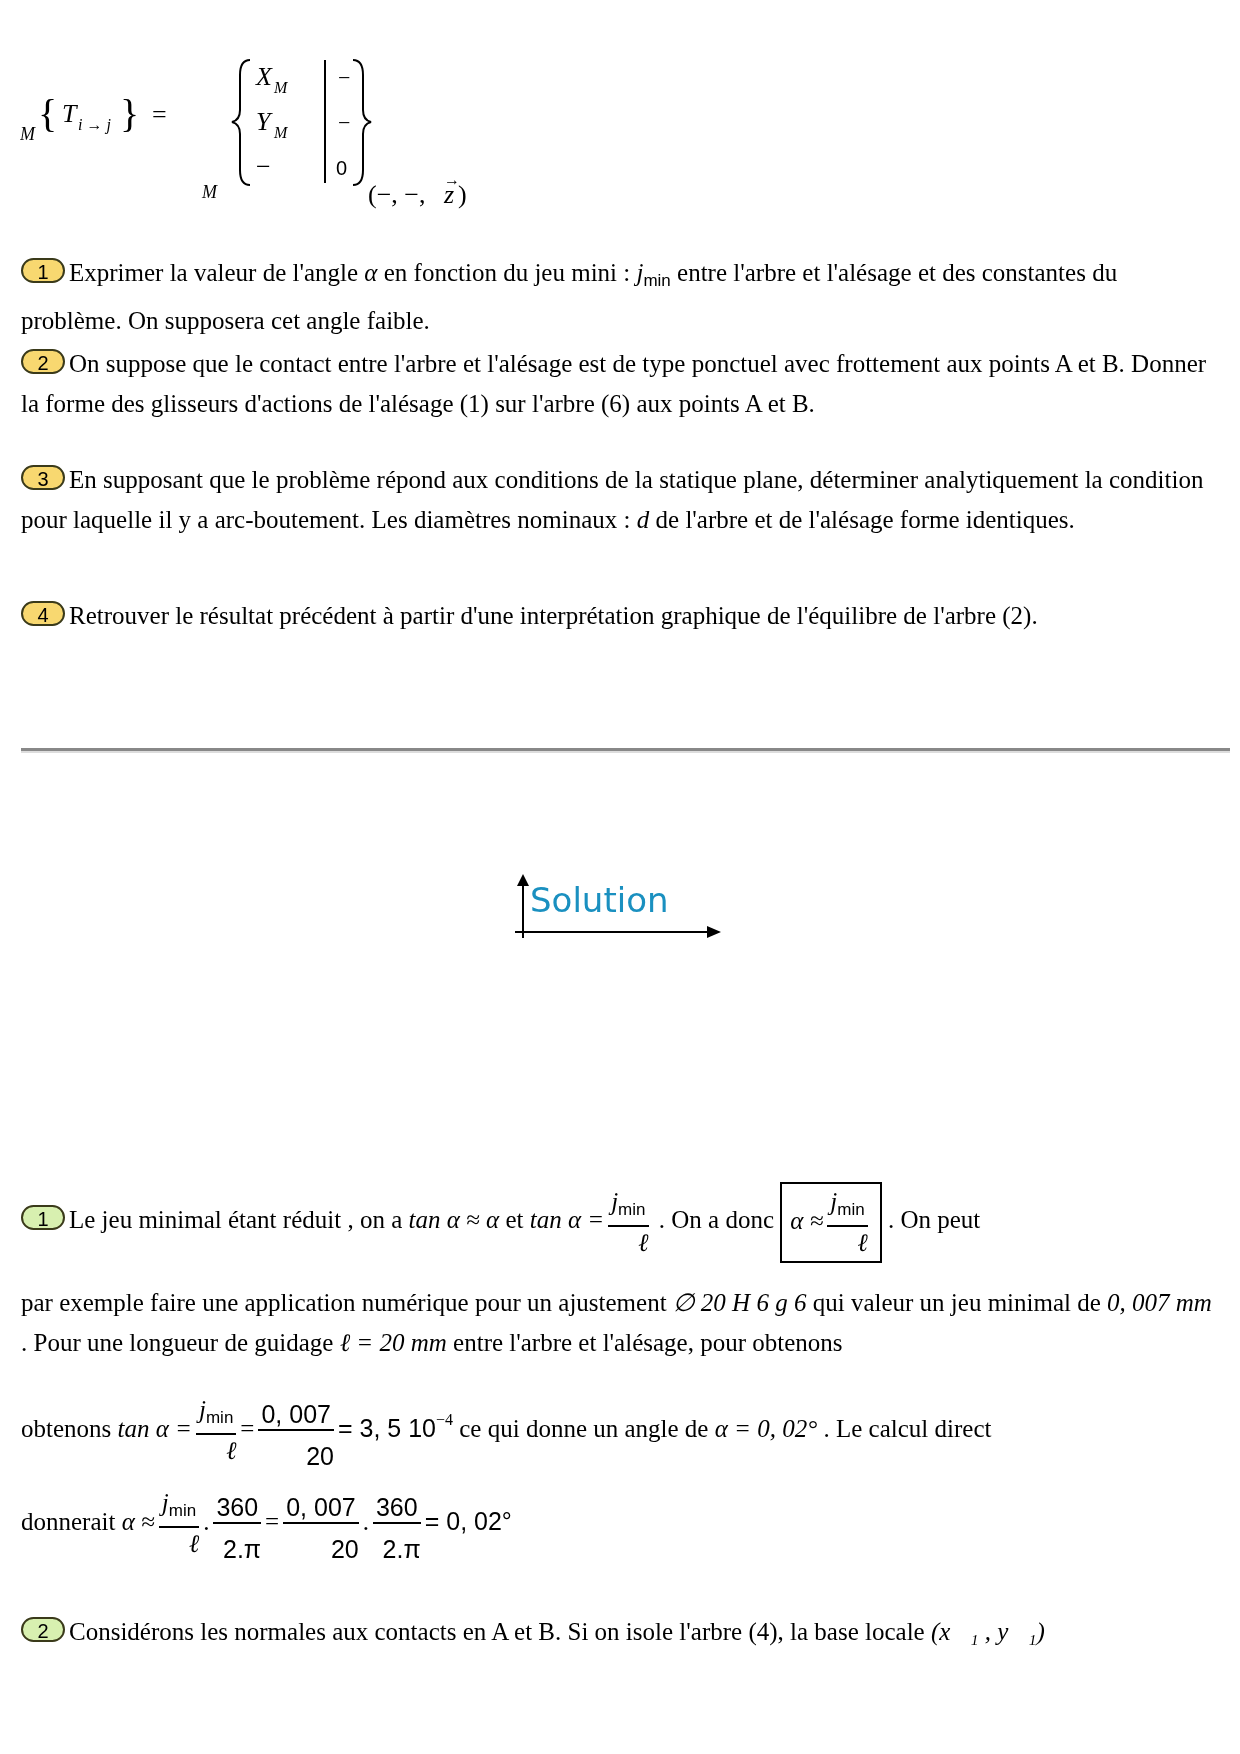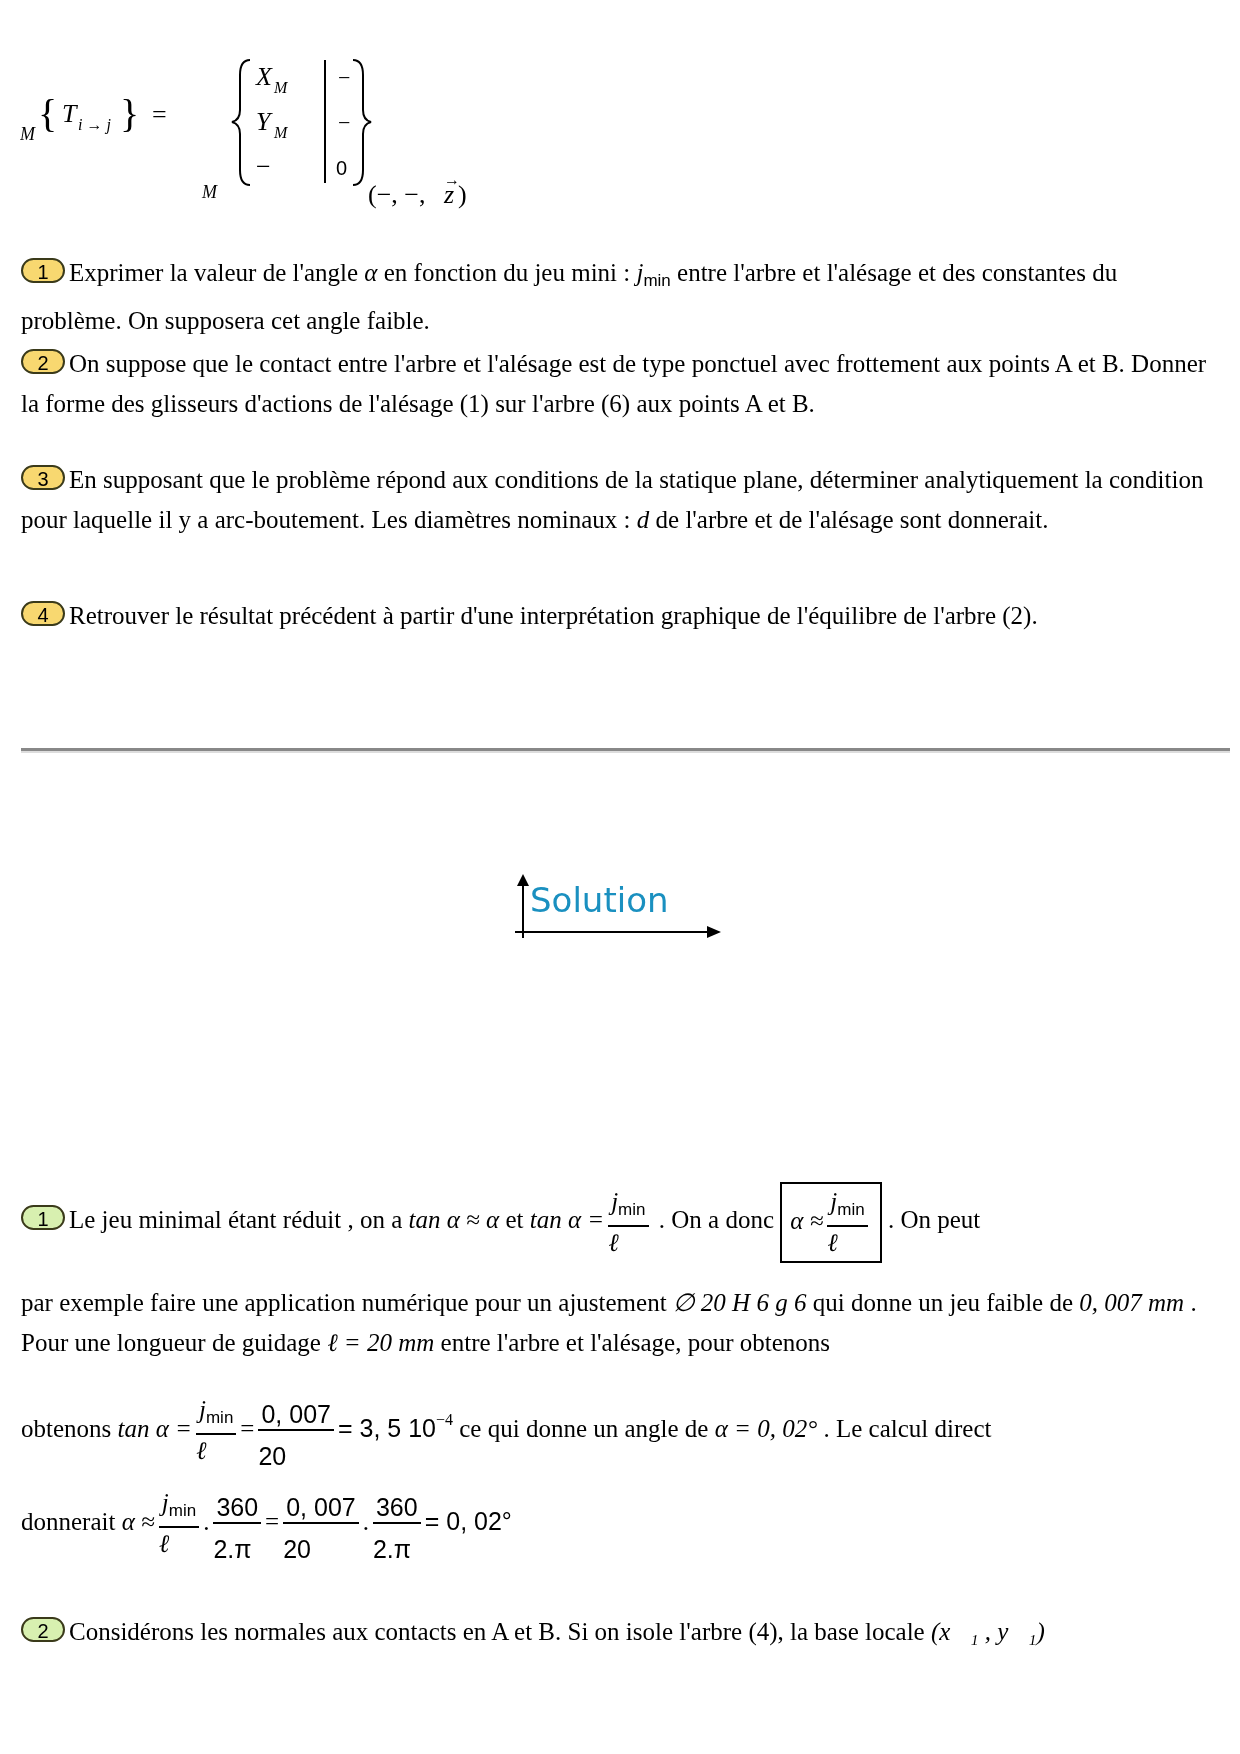--- a/index.html
+++ b/index.html
@@ -11,21 +11,21 @@
   .math { font-family: "Liberation Serif", serif; font-style: italic; }
   .mono { font-family: "Liberation Sans", sans-serif; font-style: normal; margin-top: 9px; }
   .para { position: absolute; left: 21px; width: 1200px; line-height: 40px; }
   .badge {
     display: inline-block; width: 44px; height: 25px; border-radius: 13px;
     border: 2px solid #3a3a1a; text-align: center; font-family: "Liberation Sans", sans-serif;
     font-size: 20px; line-height: 24px; vertical-align: 2px; margin-right: 4px; box-sizing: border-box;
   }
   .badge.q { background: #f8d870; }
   .badge.s { background: #d8f0b0; }
-  .frac { display: inline-block; vertical-align: middle; text-align: left; margin: 0 4px; }
+  .frac { display: inline-block; vertical-align: middle; text-align: right; margin: 0 4px; }
   .frac .num { display: block; border-bottom: 2px solid #000; padding: 0 3px; line-height: 30px; }
   .frac .den { display: block; line-height: 32px; }
   .boxed { display: inline-block; border: 2px solid #000; padding: 2px 8px; vertical-align: middle; }
   .sub { font-size: 17px; vertical-align: -5px; font-style: normal; font-family: "Liberation Sans", sans-serif; }
   .sup { font-size: 16px; vertical-align: 12px; font-style: normal; }
   hr.sep {
     position: absolute; left: 21px; top: 748px; width: 1209px; margin: 0; border: none;
     height: 3px; background: #888; box-shadow: 0 2px 0 #ddd;
   }
   .solution { position: absolute; left: 515px; top: 880px; width: 210px; height: 60px; }
@@ -68,21 +68,21 @@
 
 <div class="para" style="top:253px;">
   <span class="badge q">1</span><span>Exprimer la valeur de l'angle </span><span class="math">α</span><span> en fonction du jeu mini : </span><span class="math">j</span><span class="sub">min</span><span> entre l'arbre et l'alésage et des constantes du problème. On supposera cet angle faible.</span>
 </div>
 
 <div class="para" style="top:344px;">
   <span class="badge q">2</span><span>On suppose que le contact entre l'arbre et l'alésage est de type ponctuel avec frottement aux points A et B. Donner la forme des glisseurs d'actions de l'alésage (1) sur l'arbre (6) aux points A et B.</span>
 </div>
 
 <div class="para" style="top:460px;">
-  <span class="badge q">3</span><span>En supposant que le problème répond aux conditions de la statique plane, déterminer analytiquement la condition pour laquelle il y a arc-boutement. Les diamètres nominaux : </span><span class="math">d</span><span> de l'arbre et de l'alésage sont donnerait.</span>
+  <span class="badge q">3</span><span>En supposant que le problème répond aux conditions de la statique plane, déterminer analytiquement la condition pour laquelle il y a arc-boutement. Les diamètres nominaux : </span><span class="math">d</span><span> de l'arbre et de l'alésage forme identiques.</span>
 </div>
 
 <div class="para" style="top:588px;margin-top:8px;">
   <span class="badge q">4</span><span>Retrouver le résultat précédent à partir d'une interprétation graphique de l'équilibre de l'arbre (2).</span>
 </div>
 
 <hr class="sep">
 
 <div class="solution">
   <div class="vhead"></div>
@@ -90,21 +90,21 @@
   <div class="haxis"></div>
   <div class="hhead"></div>
   <span class="label">Solution</span>
 </div>
 
 <div class="abs" style="left:21px; top:1182px; width:1200px; height:70px; line-height:70px;">
   <span class="badge s">1</span><span>Le jeu minimal étant réduit , on a </span><span class="math">tan α ≈ α</span><span> et </span><span class="math">tan α =</span><span class="frac"><span class="num"><span class="math">j</span><span class="sub">min</span></span><span class="den math">ℓ</span></span><span> . On a donc </span><span class="boxed"><span class="math">α ≈</span><span class="frac"><span class="num"><span class="math">j</span><span class="sub">min</span></span><span class="den math">ℓ</span></span></span><span> . On peut</span>
 </div>
 
 <div class="para" style="top:1283px;">
-  <span>par exemple faire une application numérique pour un ajustement </span><span class="math">∅ 20 H 6 g 6</span><span> qui donne un jeu faible de </span><span class="math">0, 007 mm</span><span> . Pour une longueur de guidage </span><span class="math">ℓ = 20 mm</span><span> entre l'arbre et l'alésage, pour obtenons </span>
+  <span>par exemple faire une application numérique pour un ajustement </span><span class="math">∅ 20 H 6 g 6</span><span> qui valeur un jeu minimal de </span><span class="math">0, 007 mm</span><span> . Pour une longueur de guidage </span><span class="math">ℓ = 20 mm</span><span> entre l'arbre et l'alésage, pour obtenons </span>
 </div>
 
 <div class="abs" style="left:21px; top:1385px; width:1200px; height:70px; line-height:70px;">
   <span>obtenons </span><span class="math">tan α =</span><span class="frac"><span class="num"><span class="math">j</span><span class="sub">min</span></span><span class="den math">ℓ</span></span><span>=</span><span class="frac"><span class="num mono">0, 007</span><span class="den mono">20</span></span><span class="mono">= 3, 5 10</span><span class="sup">−4</span><span> ce qui donne un angle de </span><span class="math">α = 0, 02°</span><span> . Le calcul direct</span>
 </div>
 
 <div class="abs" style="left:21px; top:1483px; width:1200px; height:70px; line-height:70px;">
   <span>donnerait </span><span class="math">α ≈</span><span class="frac"><span class="num"><span class="math">j</span><span class="sub">min</span></span><span class="den math">ℓ</span></span>.<span class="frac"><span class="num mono">360</span><span class="den mono">2.π</span></span><span>=</span><span class="frac"><span class="num mono">0, 007</span><span class="den mono">20</span></span>.<span class="frac"><span class="num mono">360</span><span class="den mono">2.π</span></span><span class="mono">= 0, 02°</span>
 </div>
 

